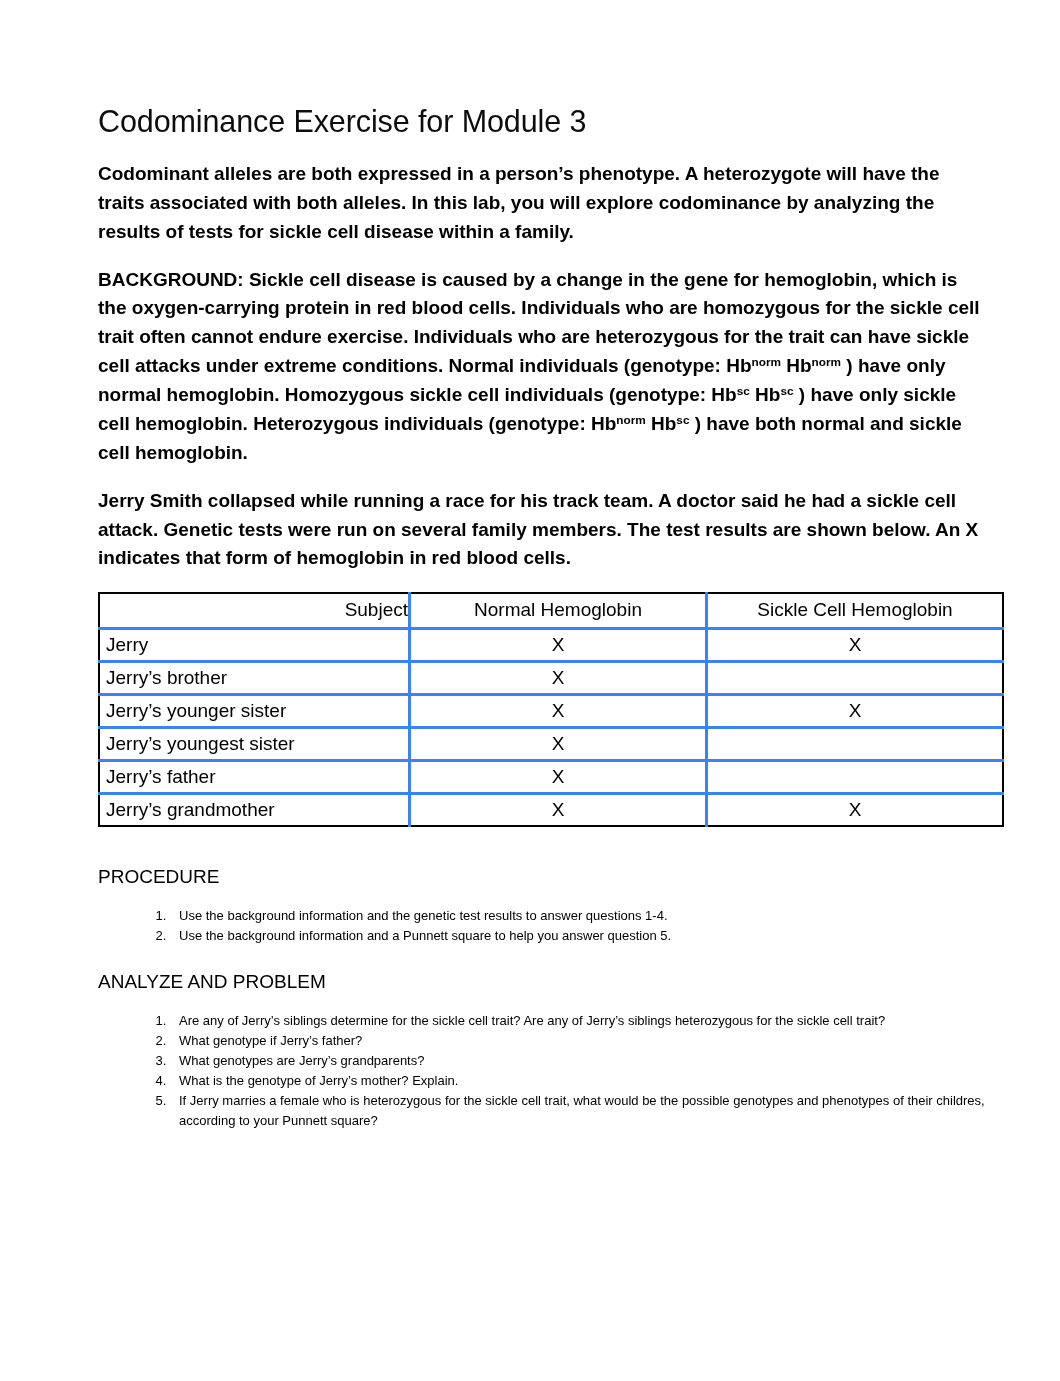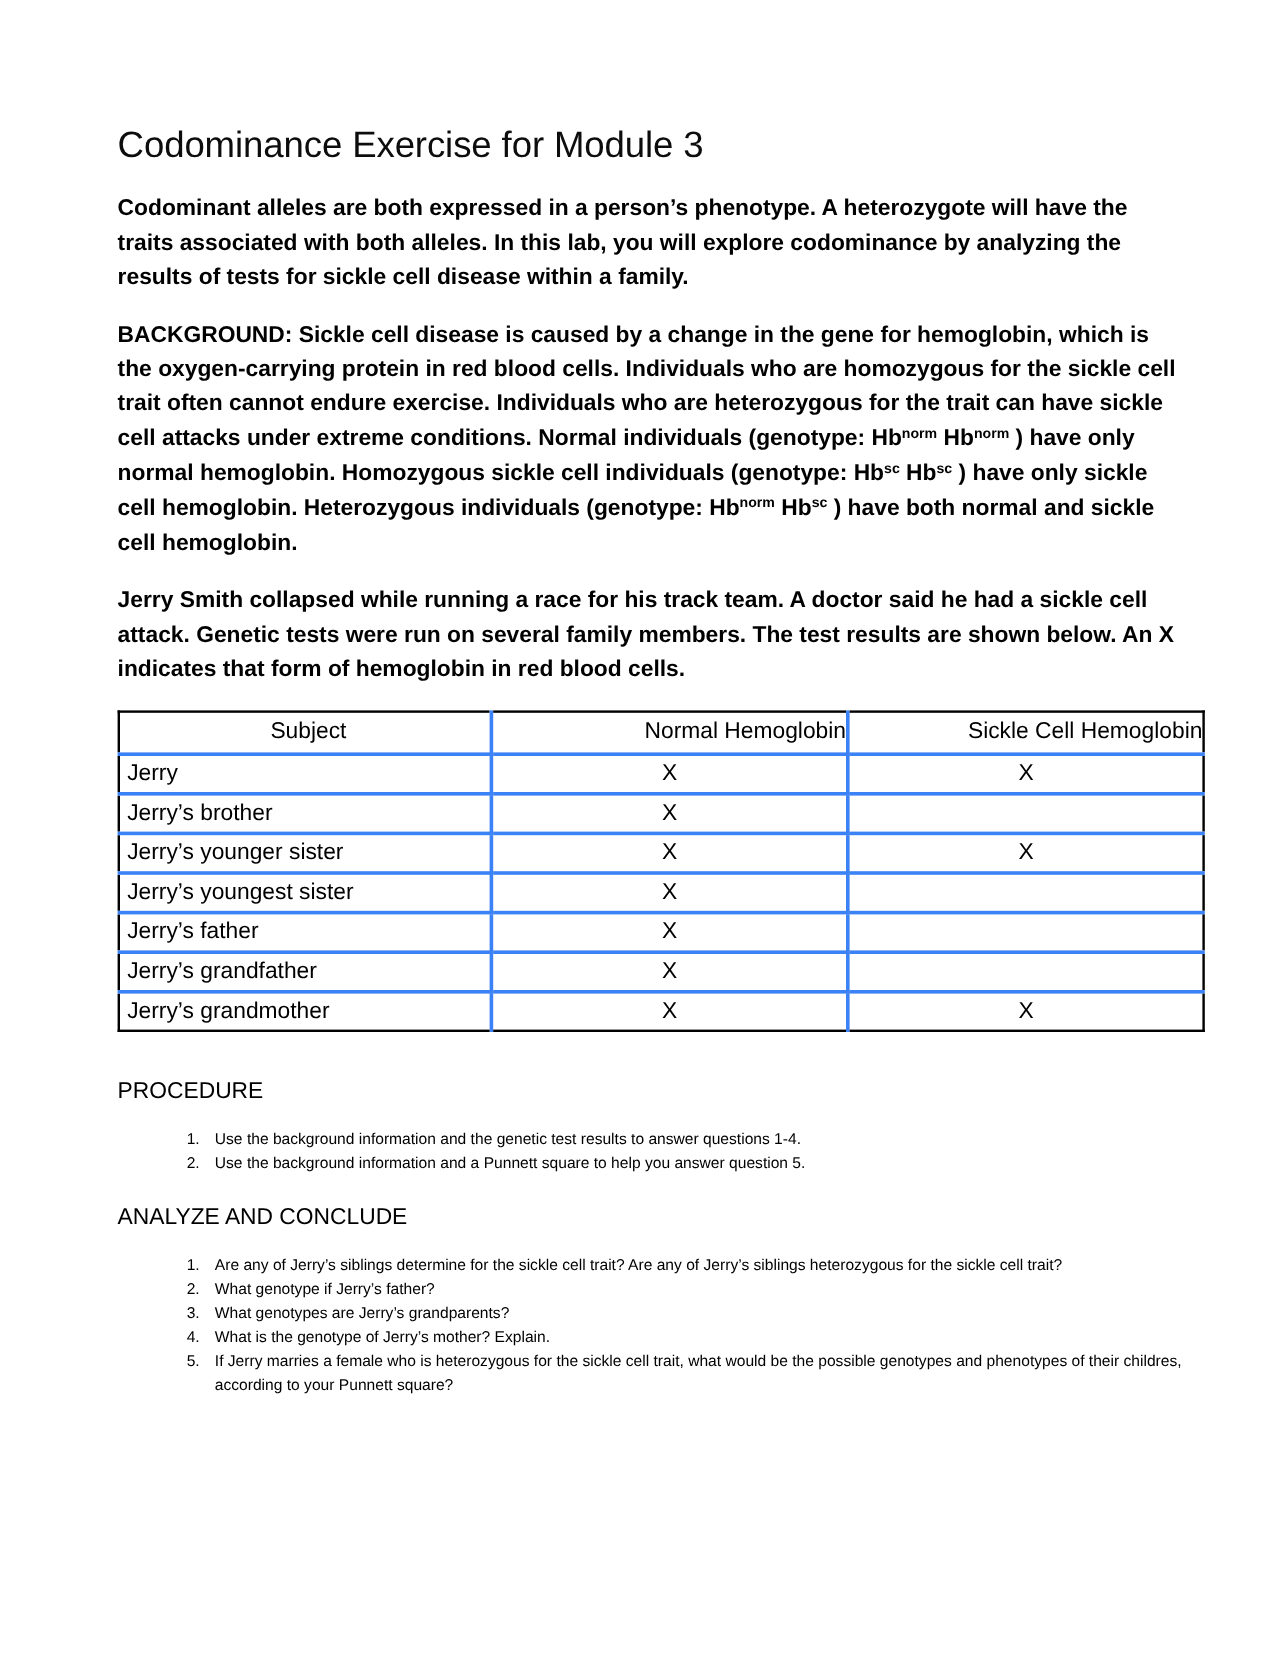--- a/index.html
+++ b/index.html
@@ -75,21 +75,21 @@
   }
   table.results td.c-mark {
     text-align: center;
   }
   table.results td.c-normal { width: 294px; }
   table.results td.c-sickle { width: 294px; }
   
   table.results {
     border: 2.5px solid #000;
   }
-  table.results tr:first-child td { border-top: none; text-align: right; }
+  table.results tr:first-child td { border-top: none; }
   table.results tr:last-child td { border-bottom: none; }
   table.results tr td:first-child { border-left: none; }
   table.results tr td:last-child { border-right: none; }
 
   .section-head {
     font-size: 19px;
     line-height: 1.5;
     margin: 0;
     color: #000;
   }
@@ -120,21 +120,21 @@
 
     <p class="para"><span>BACKGROUND: Sickle cell disease is caused by a change in the gene for hemoglobin, which is the oxygen-carrying protein in red blood cells. Individuals who are homozygous for the sickle cell trait often cannot endure exercise. Individuals who are heterozygous for the trait can have sickle cell attacks under extreme conditions. Normal individuals (genotype: Hb</span><sup>norm</sup><span> Hb</span><sup>norm</sup><span> ) have only normal hemoglobin. Homozygous sickle cell individuals (genotype: Hb</span><sup>sc</sup><span> Hb</span><sup>sc</sup><span> )  have only sickle cell hemoglobin. Heterozygous individuals (genotype: Hb</span><sup>norm</sup><span> Hb</span><sup>sc</sup><span> ) have both normal and sickle cell hemoglobin.</span></p>
 
     <p class="para">Jerry Smith collapsed while running a race for his track team. A doctor said he had a sickle cell attack. Genetic tests were run on several family members. The test results are shown below. An X indicates that form of hemoglobin in red blood cells.</p>
 
 
     <div class="tbl-wrap">
       <table class="results">
         <tbody>
           <tr class="hdr">
-            <td class="c-subject" style="text-align:center;margin-top:25px;">Subject</td>
+            <td class="c-subject" style="text-align:right;margin-top:25px;">Subject</td>
             <td class="c-normal c-mark">Normal Hemoglobin</td>
             <td class="c-sickle c-mark">Sickle Cell Hemoglobin</td>
           </tr>
           <tr>
             <td class="c-subject">Jerry</td>
             <td class="c-normal c-mark">X</td>
             <td class="c-sickle c-mark">X</td>
           </tr>
           <tr>
             <td class="c-subject">Jerry’s brother</td>
@@ -150,25 +150,20 @@
             <td class="c-subject">Jerry’s youngest sister</td>
             <td class="c-normal c-mark">X</td>
             <td class="c-sickle c-mark"></td>
           </tr>
           <tr>
             <td class="c-subject">Jerry’s father</td>
             <td class="c-normal c-mark">X</td>
             <td class="c-sickle c-mark"></td>
           </tr>
           <tr>
-            <td class="c-subject">Jerry’s grandfather</td>
-            <td class="c-normal c-mark">X</td>
-            <td class="c-sickle c-mark"></td>
-          </tr>
-          <tr>
             <td class="c-subject">Jerry’s grandmother</td>
             <td class="c-normal c-mark">X</td>
             <td class="c-sickle c-mark">X</td>
           </tr>
         </tbody>
       </table>
     </div>
 
     <div class="spacer-lg"></div>
 
@@ -176,21 +171,21 @@
 
     <div class="spacer-sm"></div>
 
     <ol class="qlist">
       <li>Use the background information and the genetic test results to answer questions 1-4.</li>
       <li>Use the background information and a Punnett square to help you answer question 5.</li>
     </ol>
 
     <div class="spacer-md"></div>
 
-    <p class="section-head">ANALYZE AND CONCLUDE</p>
+    <p class="section-head">ANALYZE AND PROBLEM</p>
 
     <div class="spacer-sm"></div>
 
     <ol class="qlist">
       <li>Are any of Jerry’s siblings determine for the sickle cell trait? Are any of Jerry’s siblings heterozygous for the sickle cell trait?</li>
       <li>What genotype if Jerry’s father?</li>
       <li>What genotypes are Jerry’s grandparents?</li>
       <li>What is the genotype of Jerry’s mother? Explain.</li>
       <li>If Jerry marries a female who is heterozygous for the sickle cell trait, what would be the possible genotypes and phenotypes of their childres, according to your Punnett square?</li>
     </ol>

